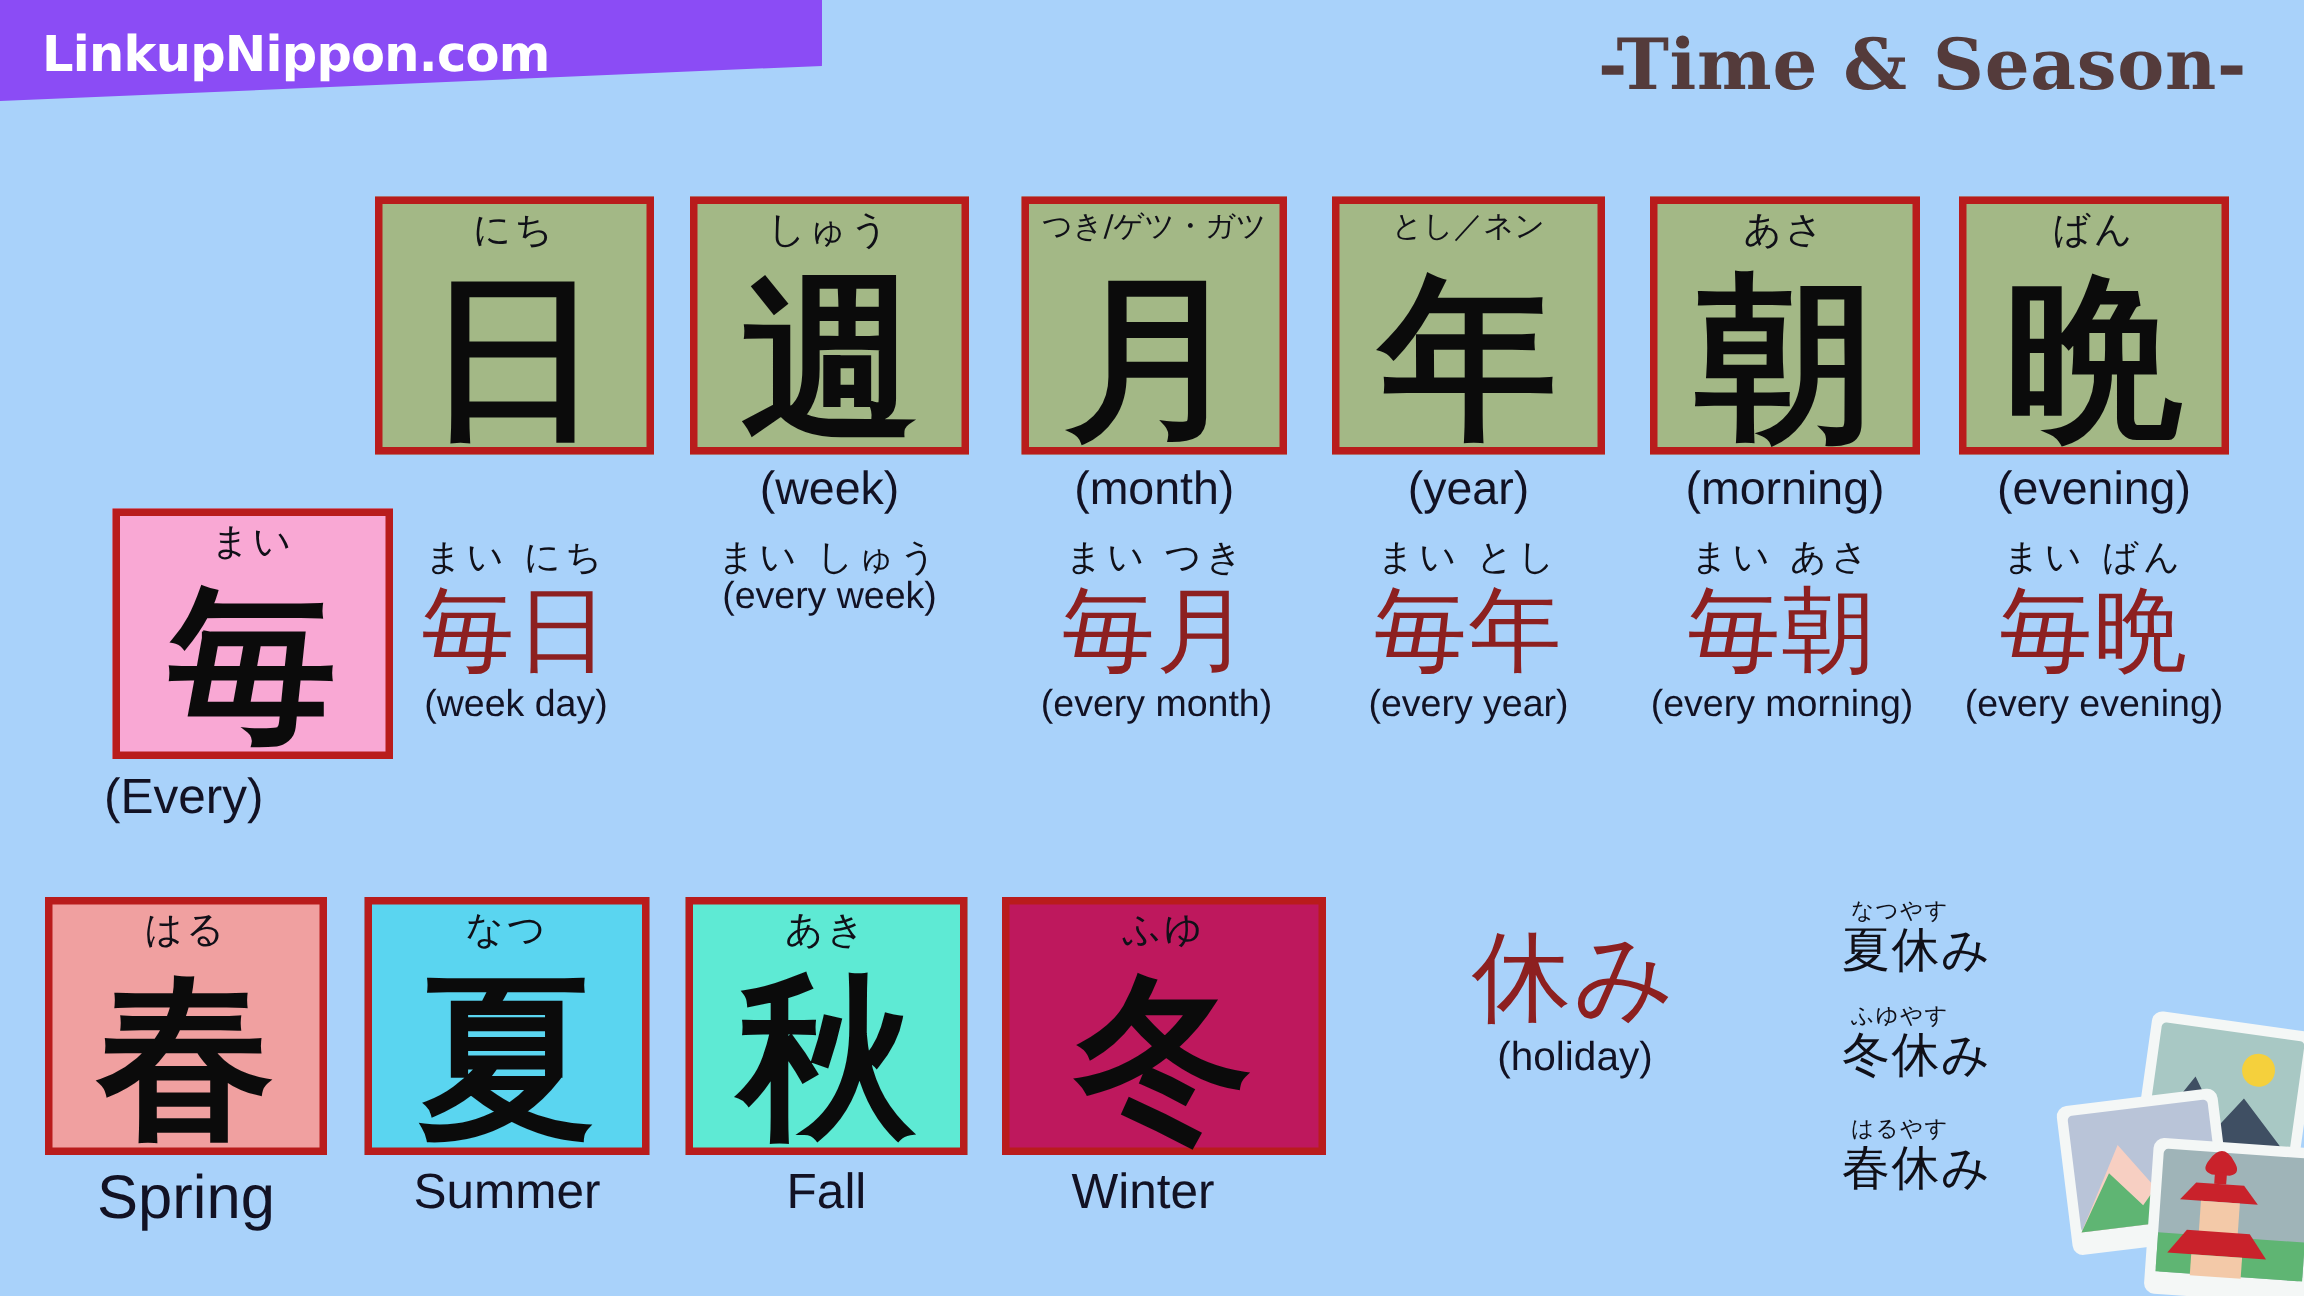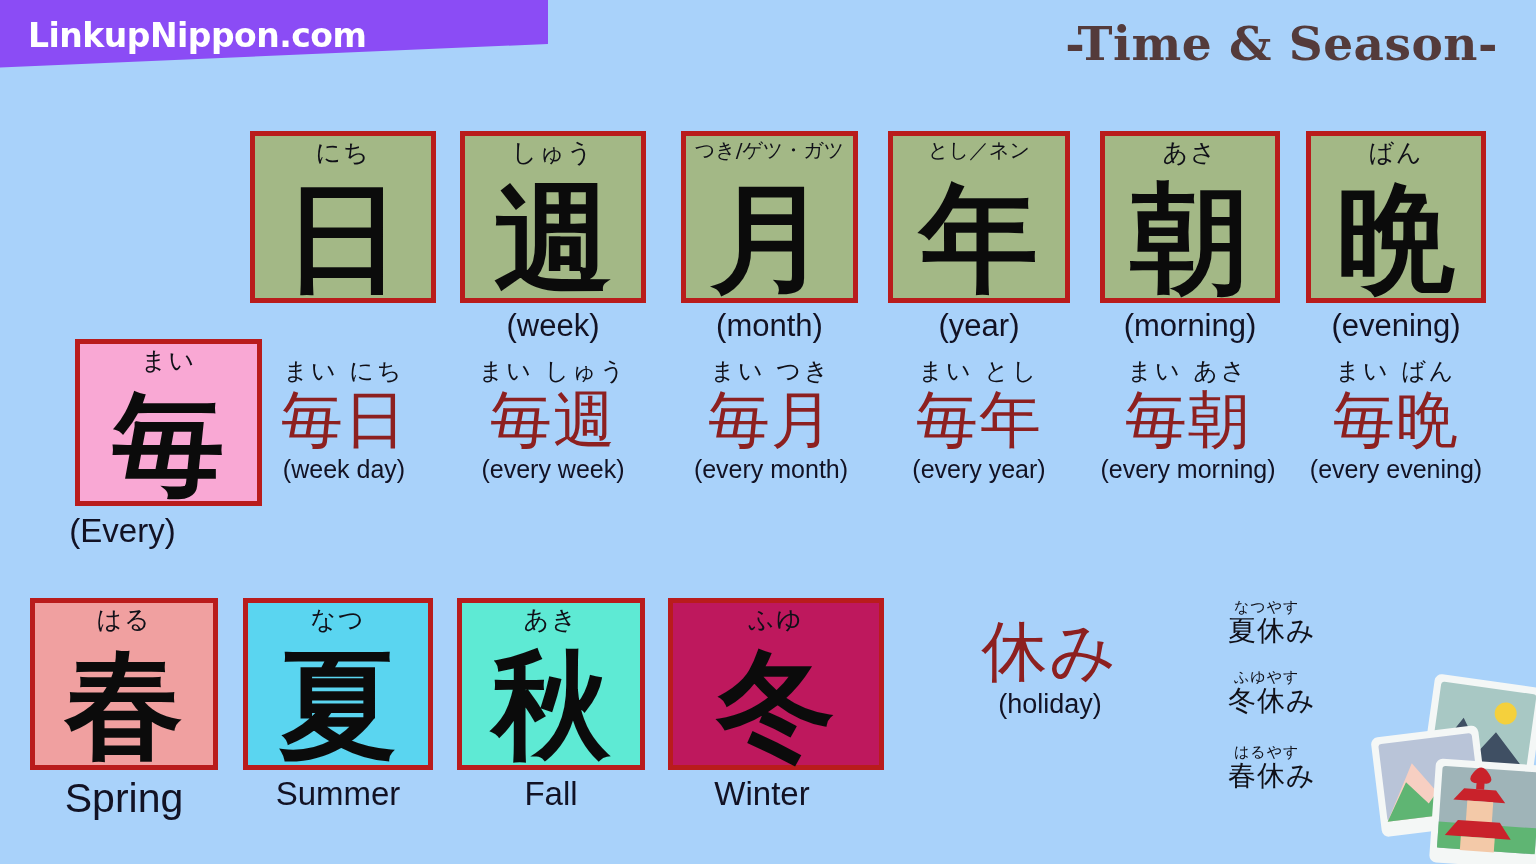--- a/index.html
+++ b/index.html
@@ -169,21 +169,21 @@
   .hol-item .hi-furi {
     font-size: 15px;
     color: #101018;
     font-family: "DejaVu Sans", sans-serif;
     line-height: 1.05;
     letter-spacing: 1px;
     margin-left: 6px;
     white-space: nowrap;
   }
   .hol-item .hi-kanji {
-    font-size: 28px;
+    font-size: 32px;
     color: #101018;
     font-family: "DejaVu Sans", sans-serif;
     line-height: 1.1;
     letter-spacing: 1px;
     white-space: nowrap;
   }
 
   
   .photos {
     position: absolute;
@@ -245,21 +245,20 @@
   <div class="card-label" style="left:29px; top:512px; width:187px; font-size:33px;">(Every)</div>
 
   <div class="compound" style="left:255px; top:358px; width:178px;">
     <div class="c-furi">まい にち</div>
     <div class="c-kanji">毎日</div>
     <div class="c-en">(week day)</div>
   </div>
 
   <div class="compound" style="left:462px; top:358px; width:182px;">
     <div class="c-furi">まい しゅう</div>
-    <div class="c-kanji">毎週</div>
     <div class="c-en">(every week)</div>
   </div>
 
   <div class="compound" style="left:681px; top:358px; width:180px;">
     <div class="c-furi">まい つき</div>
     <div class="c-kanji">毎月</div>
     <div class="c-en">(every month)</div>
   </div>
 
   <div class="compound" style="left:890px; top:358px; width:178px;">

